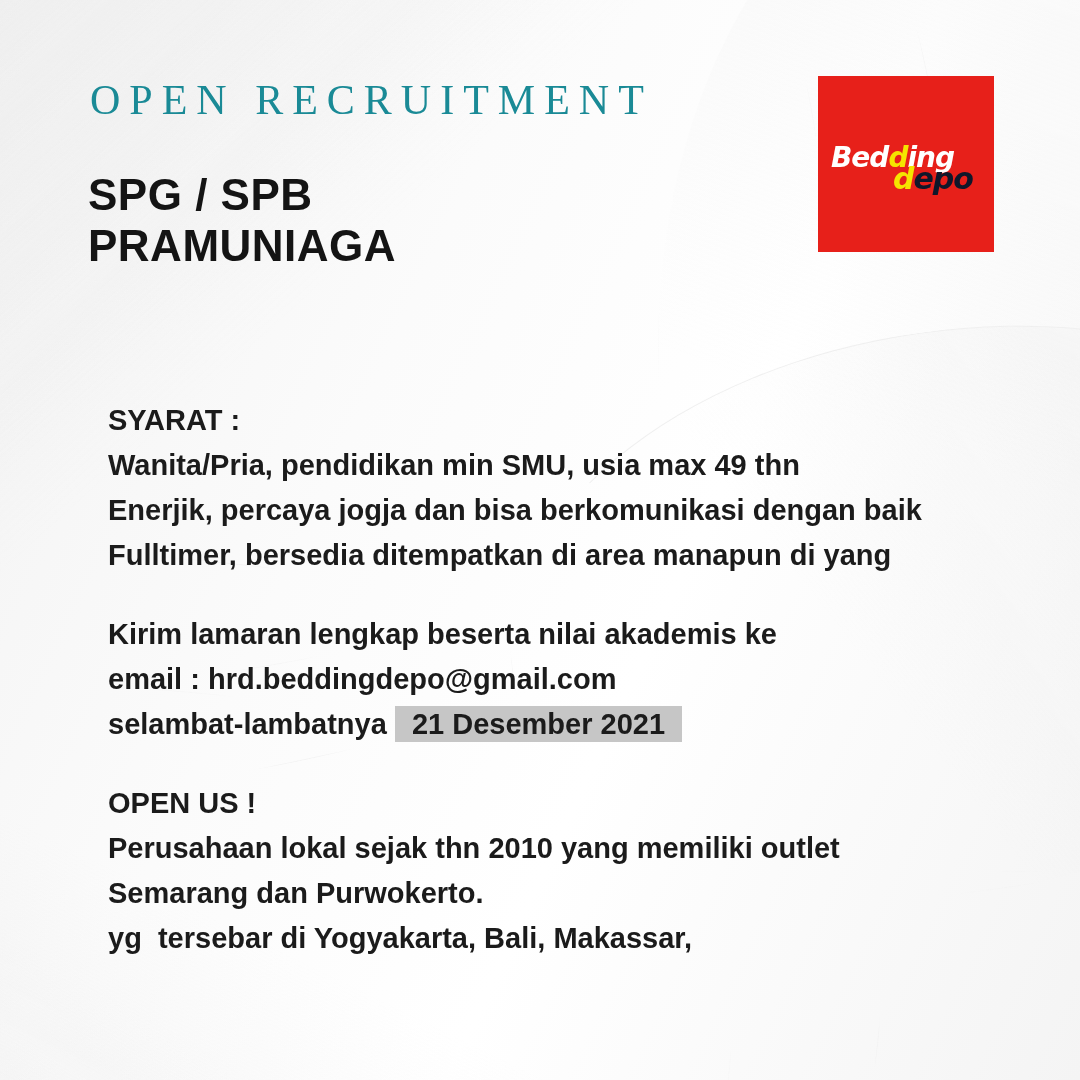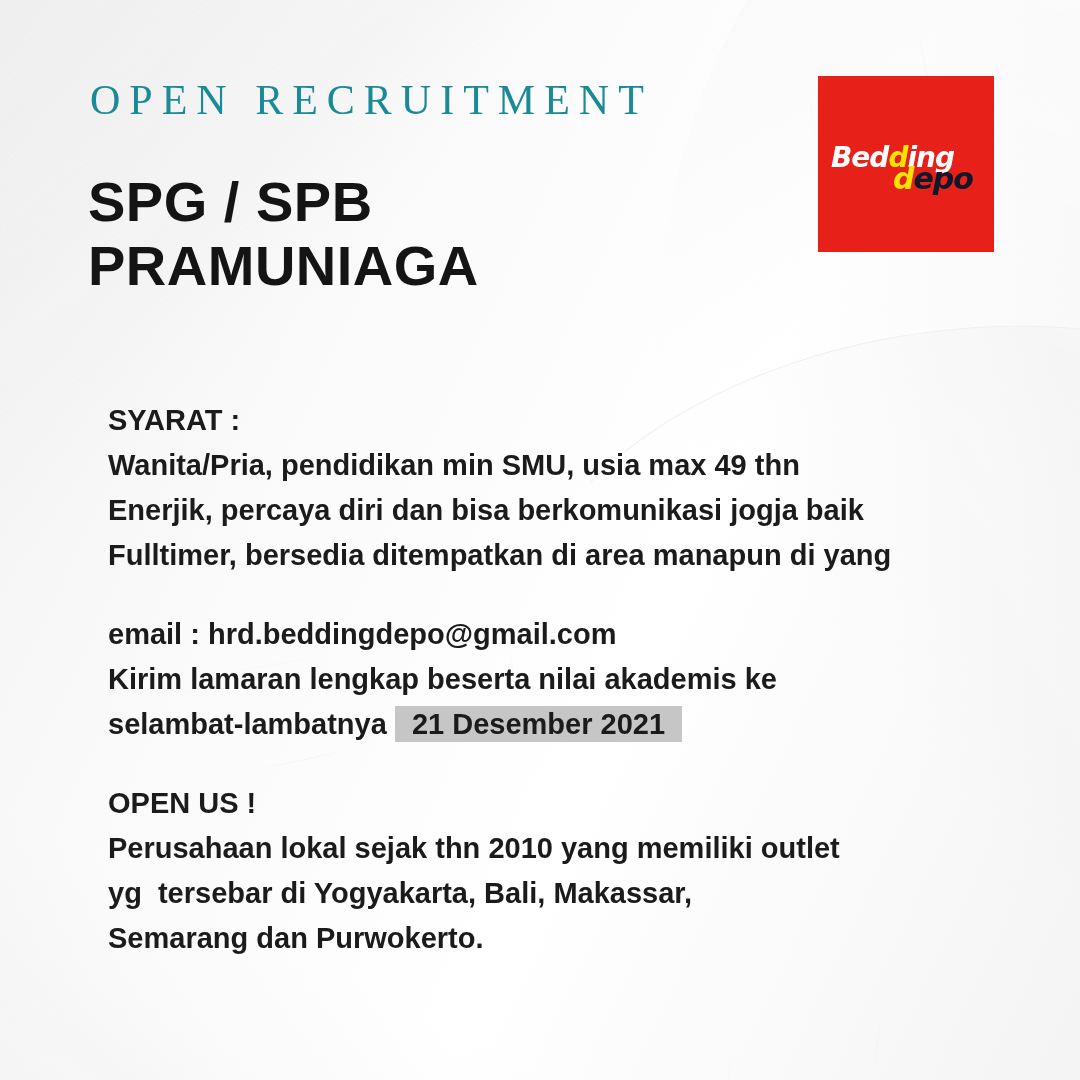--- a/index.html
+++ b/index.html
@@ -96,21 +96,21 @@
     letter-spacing: 9px;
     color: #1a8a96;
     font-weight: 400;
     font-family: "Liberation Serif", serif;
   }
 
   .headline {
     position: absolute;
     left: 88px;
     top: 170px;
-    font-size: 56px;
+    font-size: 44px;
     line-height: 1.15;
     font-weight: 700;
     color: #141414;
     letter-spacing: 0.5px;
   }
   .headline .l2 { display: block; }
 
   .logo-box {
     position: absolute;
     right: 86px;
@@ -196,31 +196,31 @@
       <div class="logo-mark">
         <div class="logo-bedding"><span class="g1">Bed</span><span class="g2">d</span><span class="g1">ing</span></div>
         <div class="logo-depo"><span class="d1">d</span><span class="d2">epo</span></div>
       </div>
     </div>
 
     <div class="body-block">
 
       <div class="line">SYARAT :</div>
       <div class="line">Wanita/Pria, pendidikan min SMU, usia max 49 thn</div>
-      <div class="line">Enerjik, percaya diri dan bisa berkomunikasi jogja baik</div>
+      <div class="line">Enerjik, percaya jogja dan bisa berkomunikasi dengan baik</div>
       <div class="line">Fulltimer, bersedia ditempatkan di area manapun di yang</div>
 
       <div class="spacer"></div>
 
+      <div class="line">Kirim lamaran lengkap beserta nilai akademis ke</div>
       <div class="line">email : hrd.beddingdepo@gmail.com</div>
-      <div class="line">Kirim lamaran lengkap beserta nilai akademis ke</div>
       <div class="line"><span>selambat-lambatnya </span><span class="hl">21 Desember 2021</span></div>
 
       <div class="spacer"></div>
 
       <div class="line">OPEN US !</div>
       <div class="line">Perusahaan lokal sejak thn 2010 yang memiliki outlet</div>
+      <div class="line">Semarang dan Purwokerto.</div>
       <div class="line">yg  tersebar di Yogyakarta, Bali, Makassar,</div>
-      <div class="line">Semarang dan Purwokerto.</div>
 
     </div>
   </div>
 </div>
 
 </body></html>

